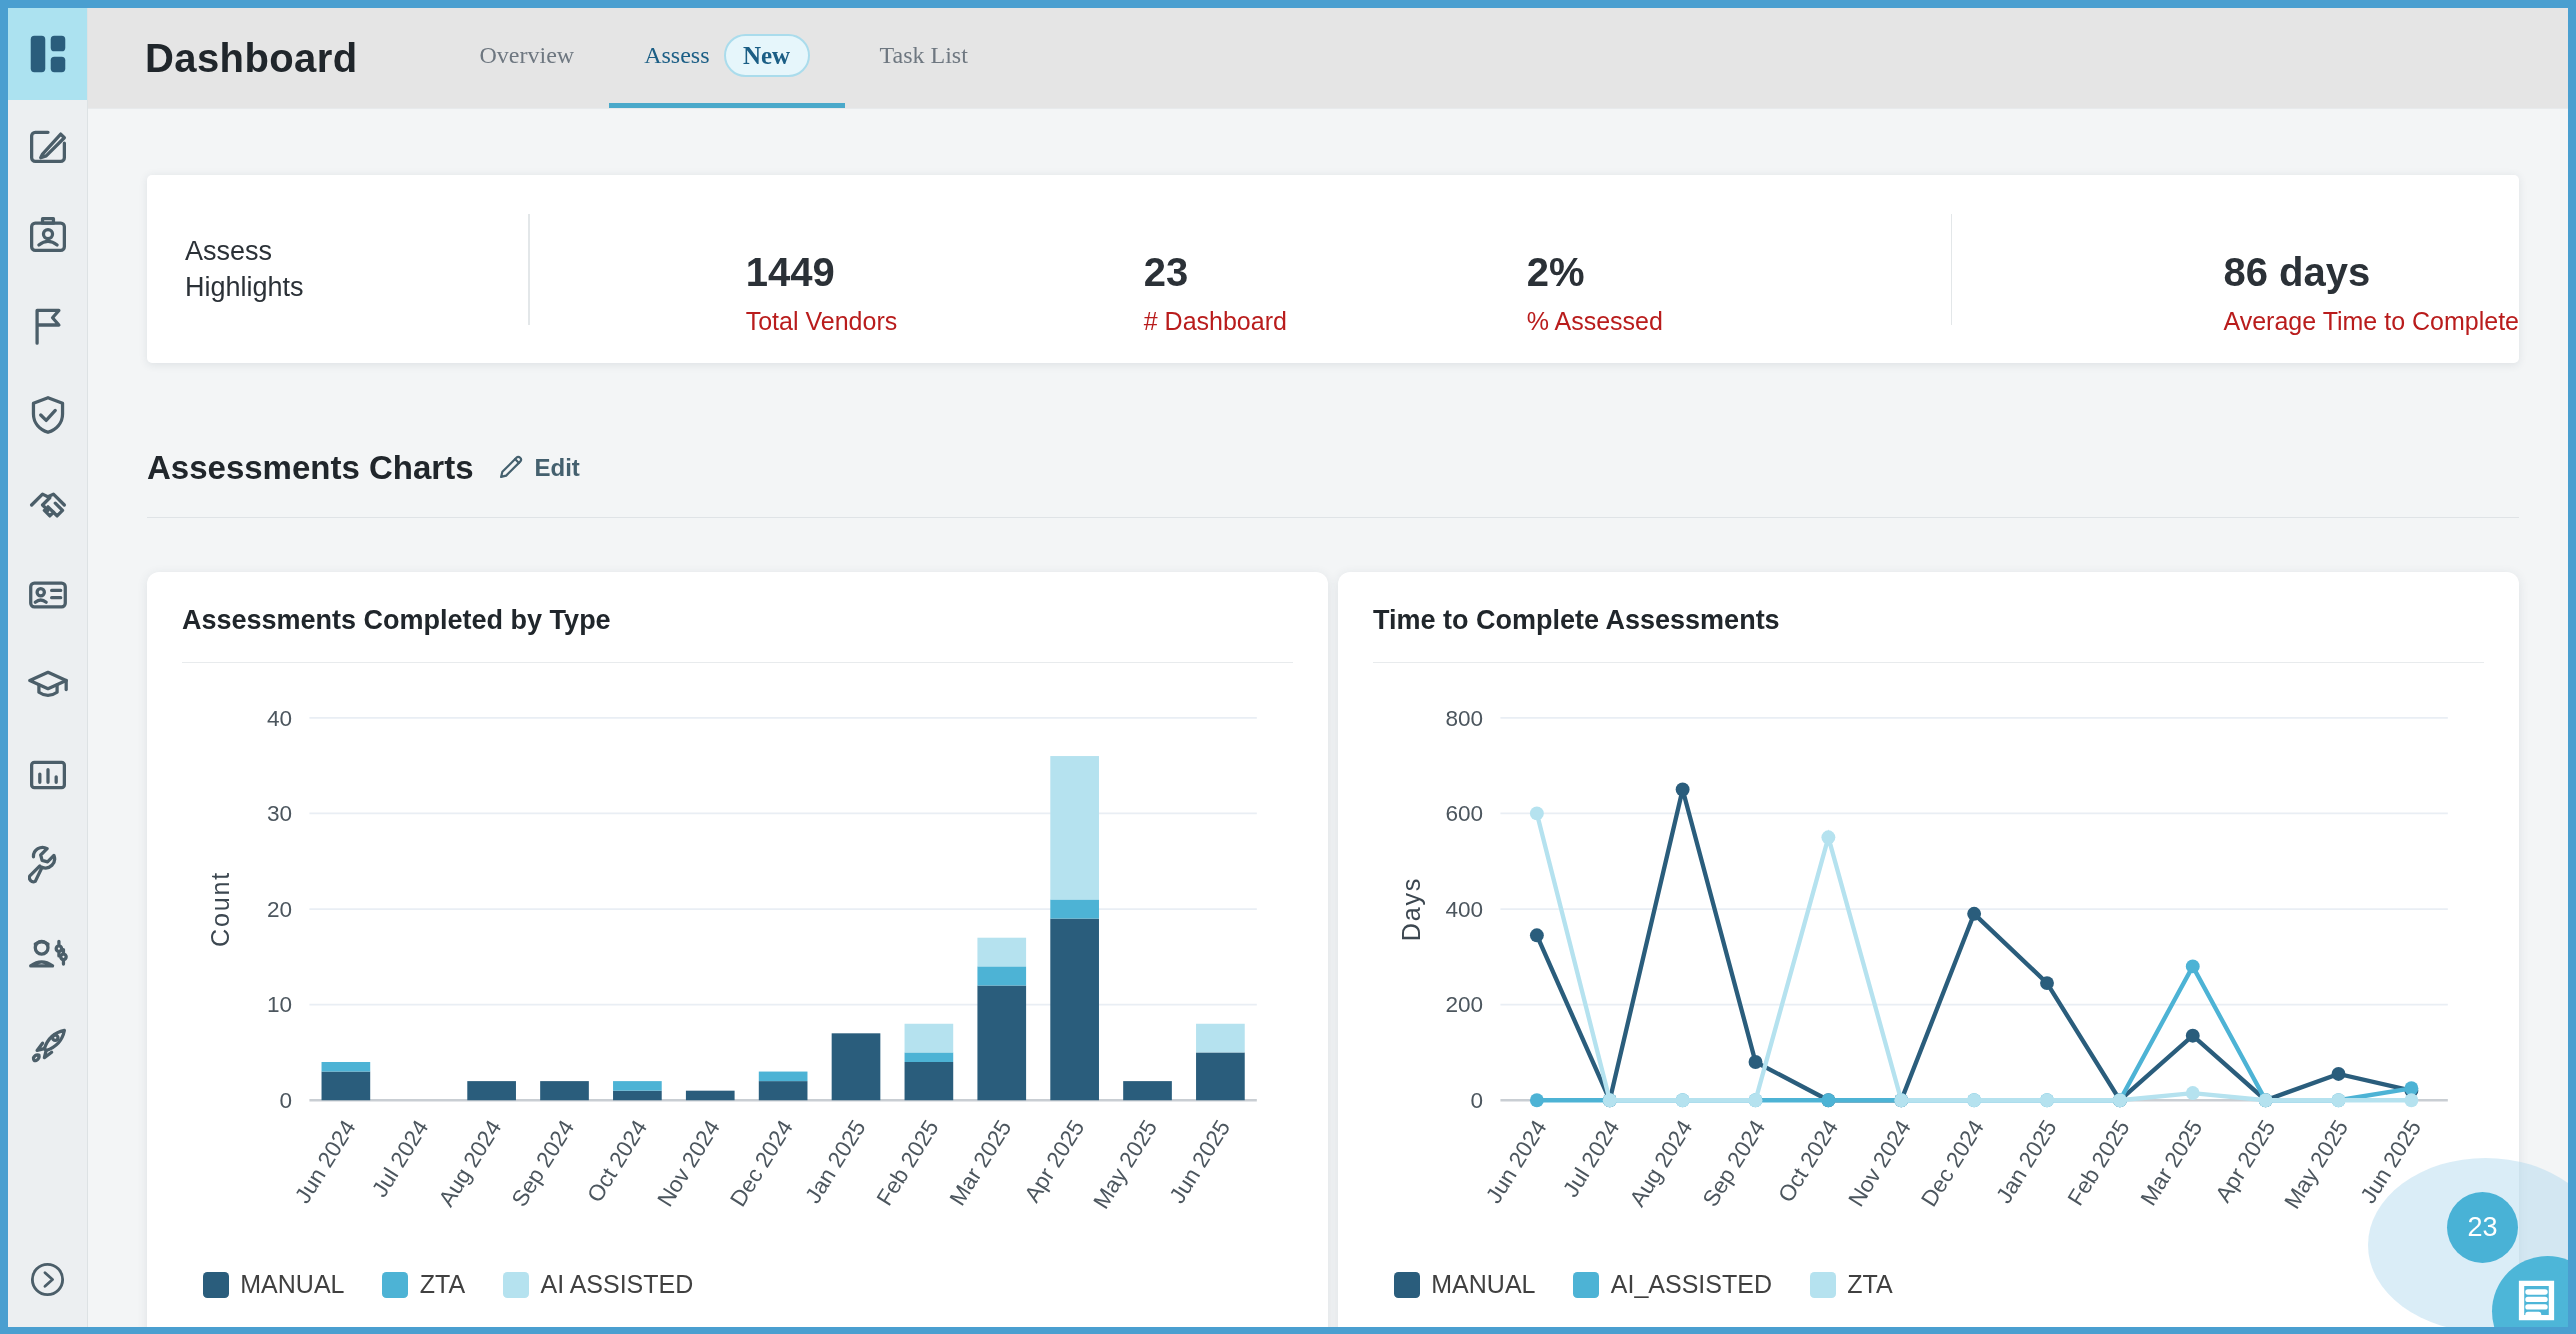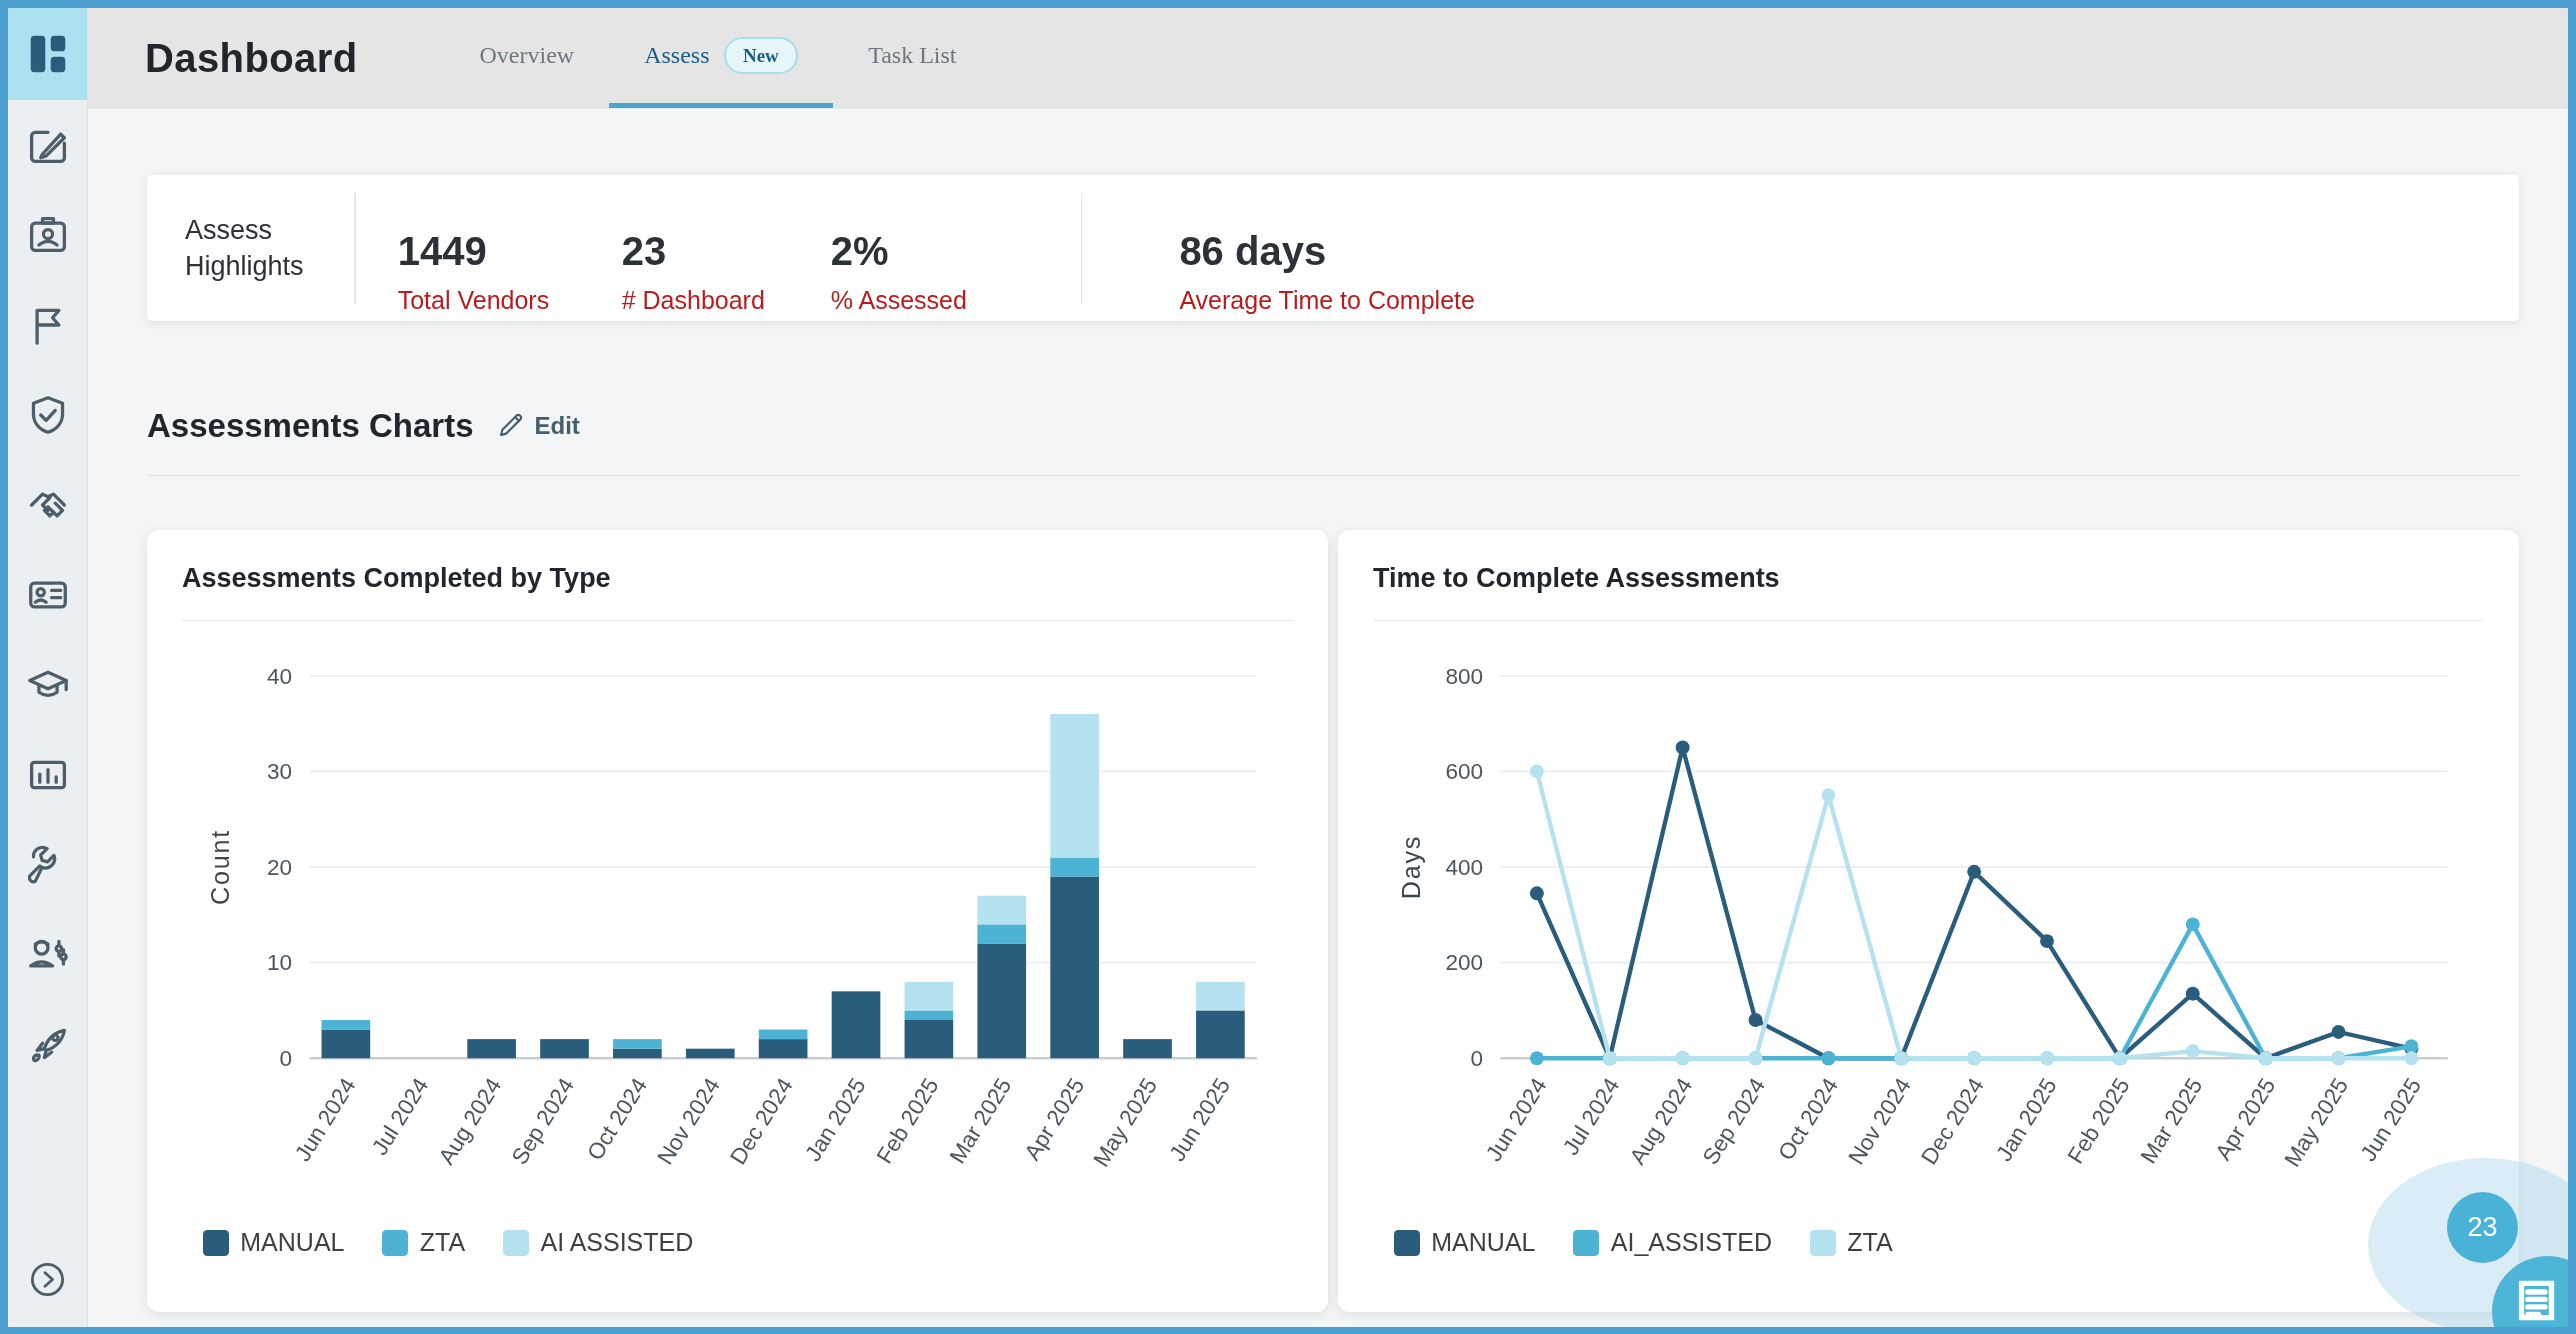--- a/index.html
+++ b/index.html
@@ -16,26 +16,26 @@
   .side-bottom { height:96px; display:flex; align-items:center; justify-content:center; cursor:pointer; }
   .side-bottom svg { width:37px; height:37px; stroke:#4b5e69; fill:none; stroke-width:3.4; stroke-linecap:round; stroke-linejoin:round; }
 
   
   .main { flex:1; display:flex; flex-direction:column; overflow:hidden; }
   .header { height:101px; background:#e5e5e5; border-bottom:1.7px solid #e7eaec; display:flex; align-items:center; flex-shrink:0; }
   .page-title { font-size:40px; font-weight:bold; color:#20262b; margin-left:57px; letter-spacing:0.4px; }
   .tabs { display:flex; margin-left:87px; height:100%;font-family:Liberation Serif, serif; }
   .tab { display:flex; align-items:center; gap:14px; padding:0 35px; font-size:24px; color:#6e7780; cursor:pointer; border-bottom:5.2px solid transparent; }
   .tab.active { color:#1b5e85; border-bottom-color:#4aa9ca; }
-  .pill { background:#e6f6fb; border:2.6px solid #aadcec; color:#1b5e85; font-weight:bold; font-size:19px; border-radius:24px; padding:5.2px 17.4px; }
+  .pill { background:#e6f6fb; border:2.6px solid #aadcec; color:#1b5e85; font-weight:bold; font-size:25px; border-radius:24px; padding:5.2px 17.4px; }
 
   .content { flex:1; background:#f3f5f6; padding:0 49px 0 59px; overflow:hidden; }
 
   
-  .hl-card { margin-top:66px; background:#fff; border-radius:5px; box-shadow:0 1.7px 8.7px rgba(40,60,80,.10); height:146px; display:flex; align-items:center; }
+  .hl-card { margin-top:66px; background:#fff; border-radius:5px; box-shadow:0 1.7px 8.7px rgba(40,60,80,.10); height:188px; display:flex; align-items:center;justify-content:space-between; }
   .hl-title { width:207px; padding-left:38px; font-size:27px; color:#2b3137; line-height:1.35; }
   .vdiv { width:1.7px; background:#e3e7e9; height:111px; }
   .stat { display:flex; flex-direction:column; justify-content:center;margin-top:47px; }
   .stat .val { font-size:40px; font-weight:bold; color:#2b3137; }
   .stat .lab { font-size:25px; color:#b91c1c; margin-top:12px; }
   .s1 { margin-left:42px; width:224px; }
   .s2 { width:209px; }
   .s3 { width:224px; margin-right:26px; }
   .s4 { margin-left:97px; }
 

